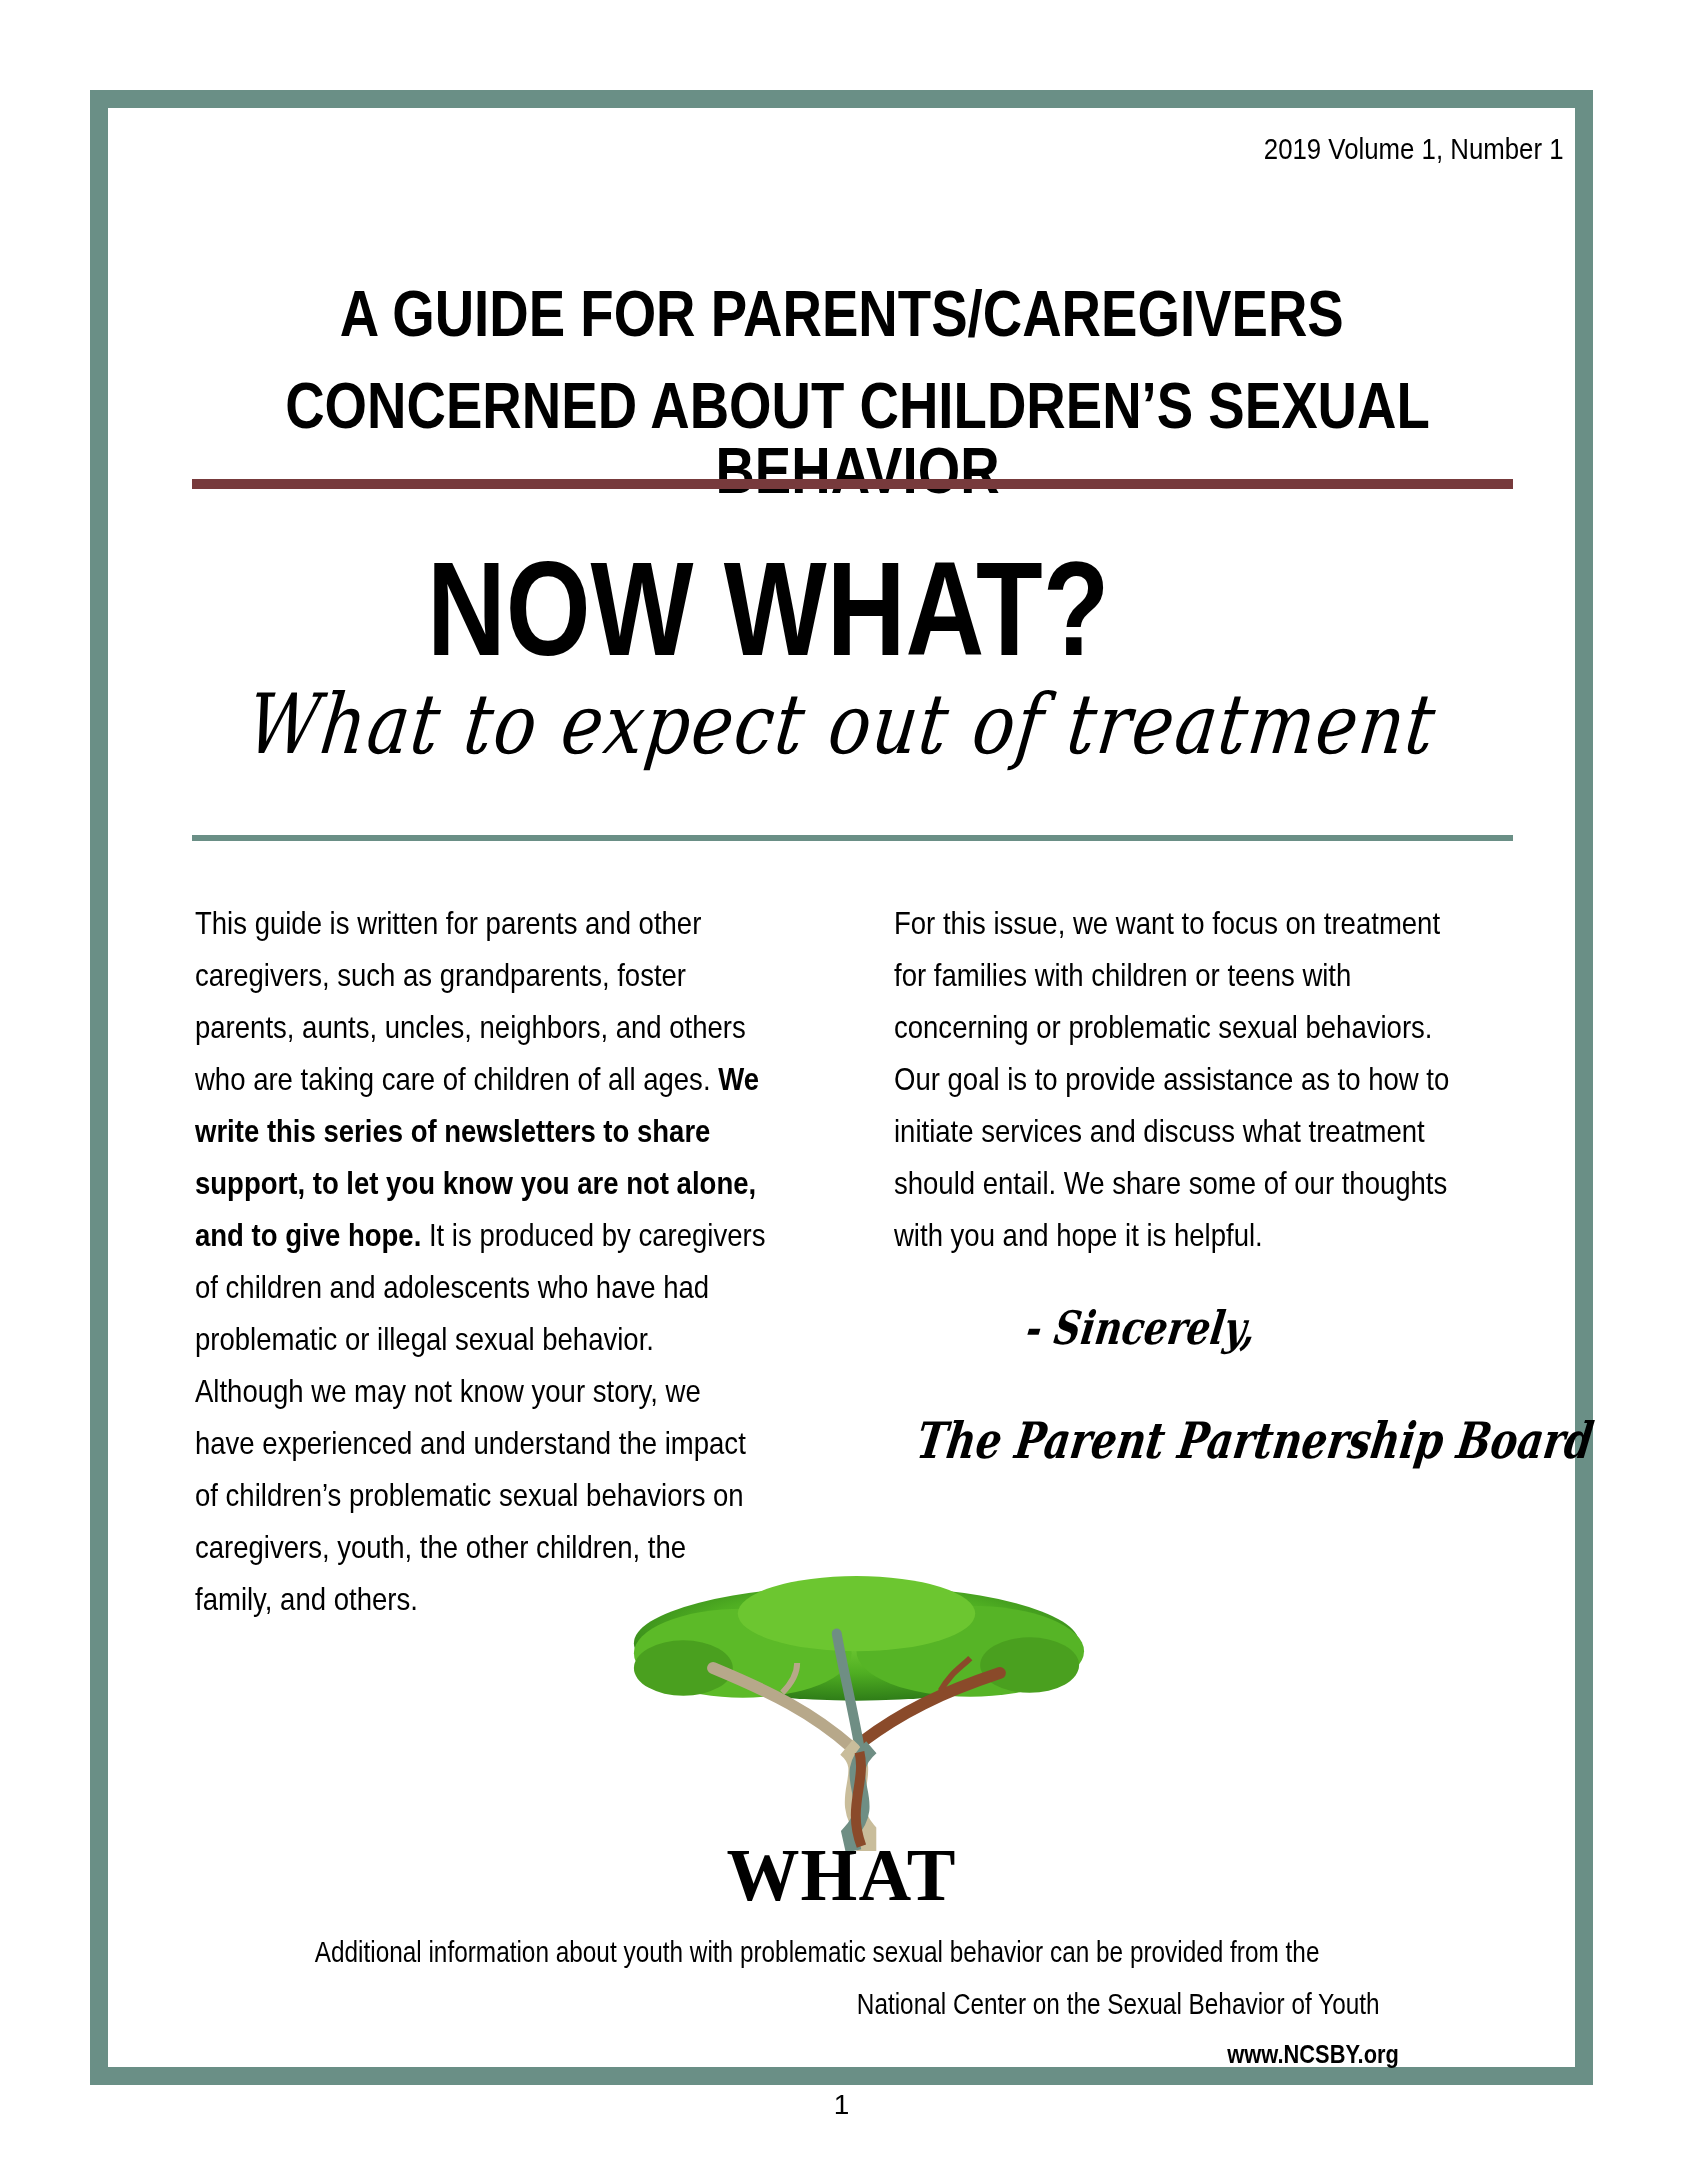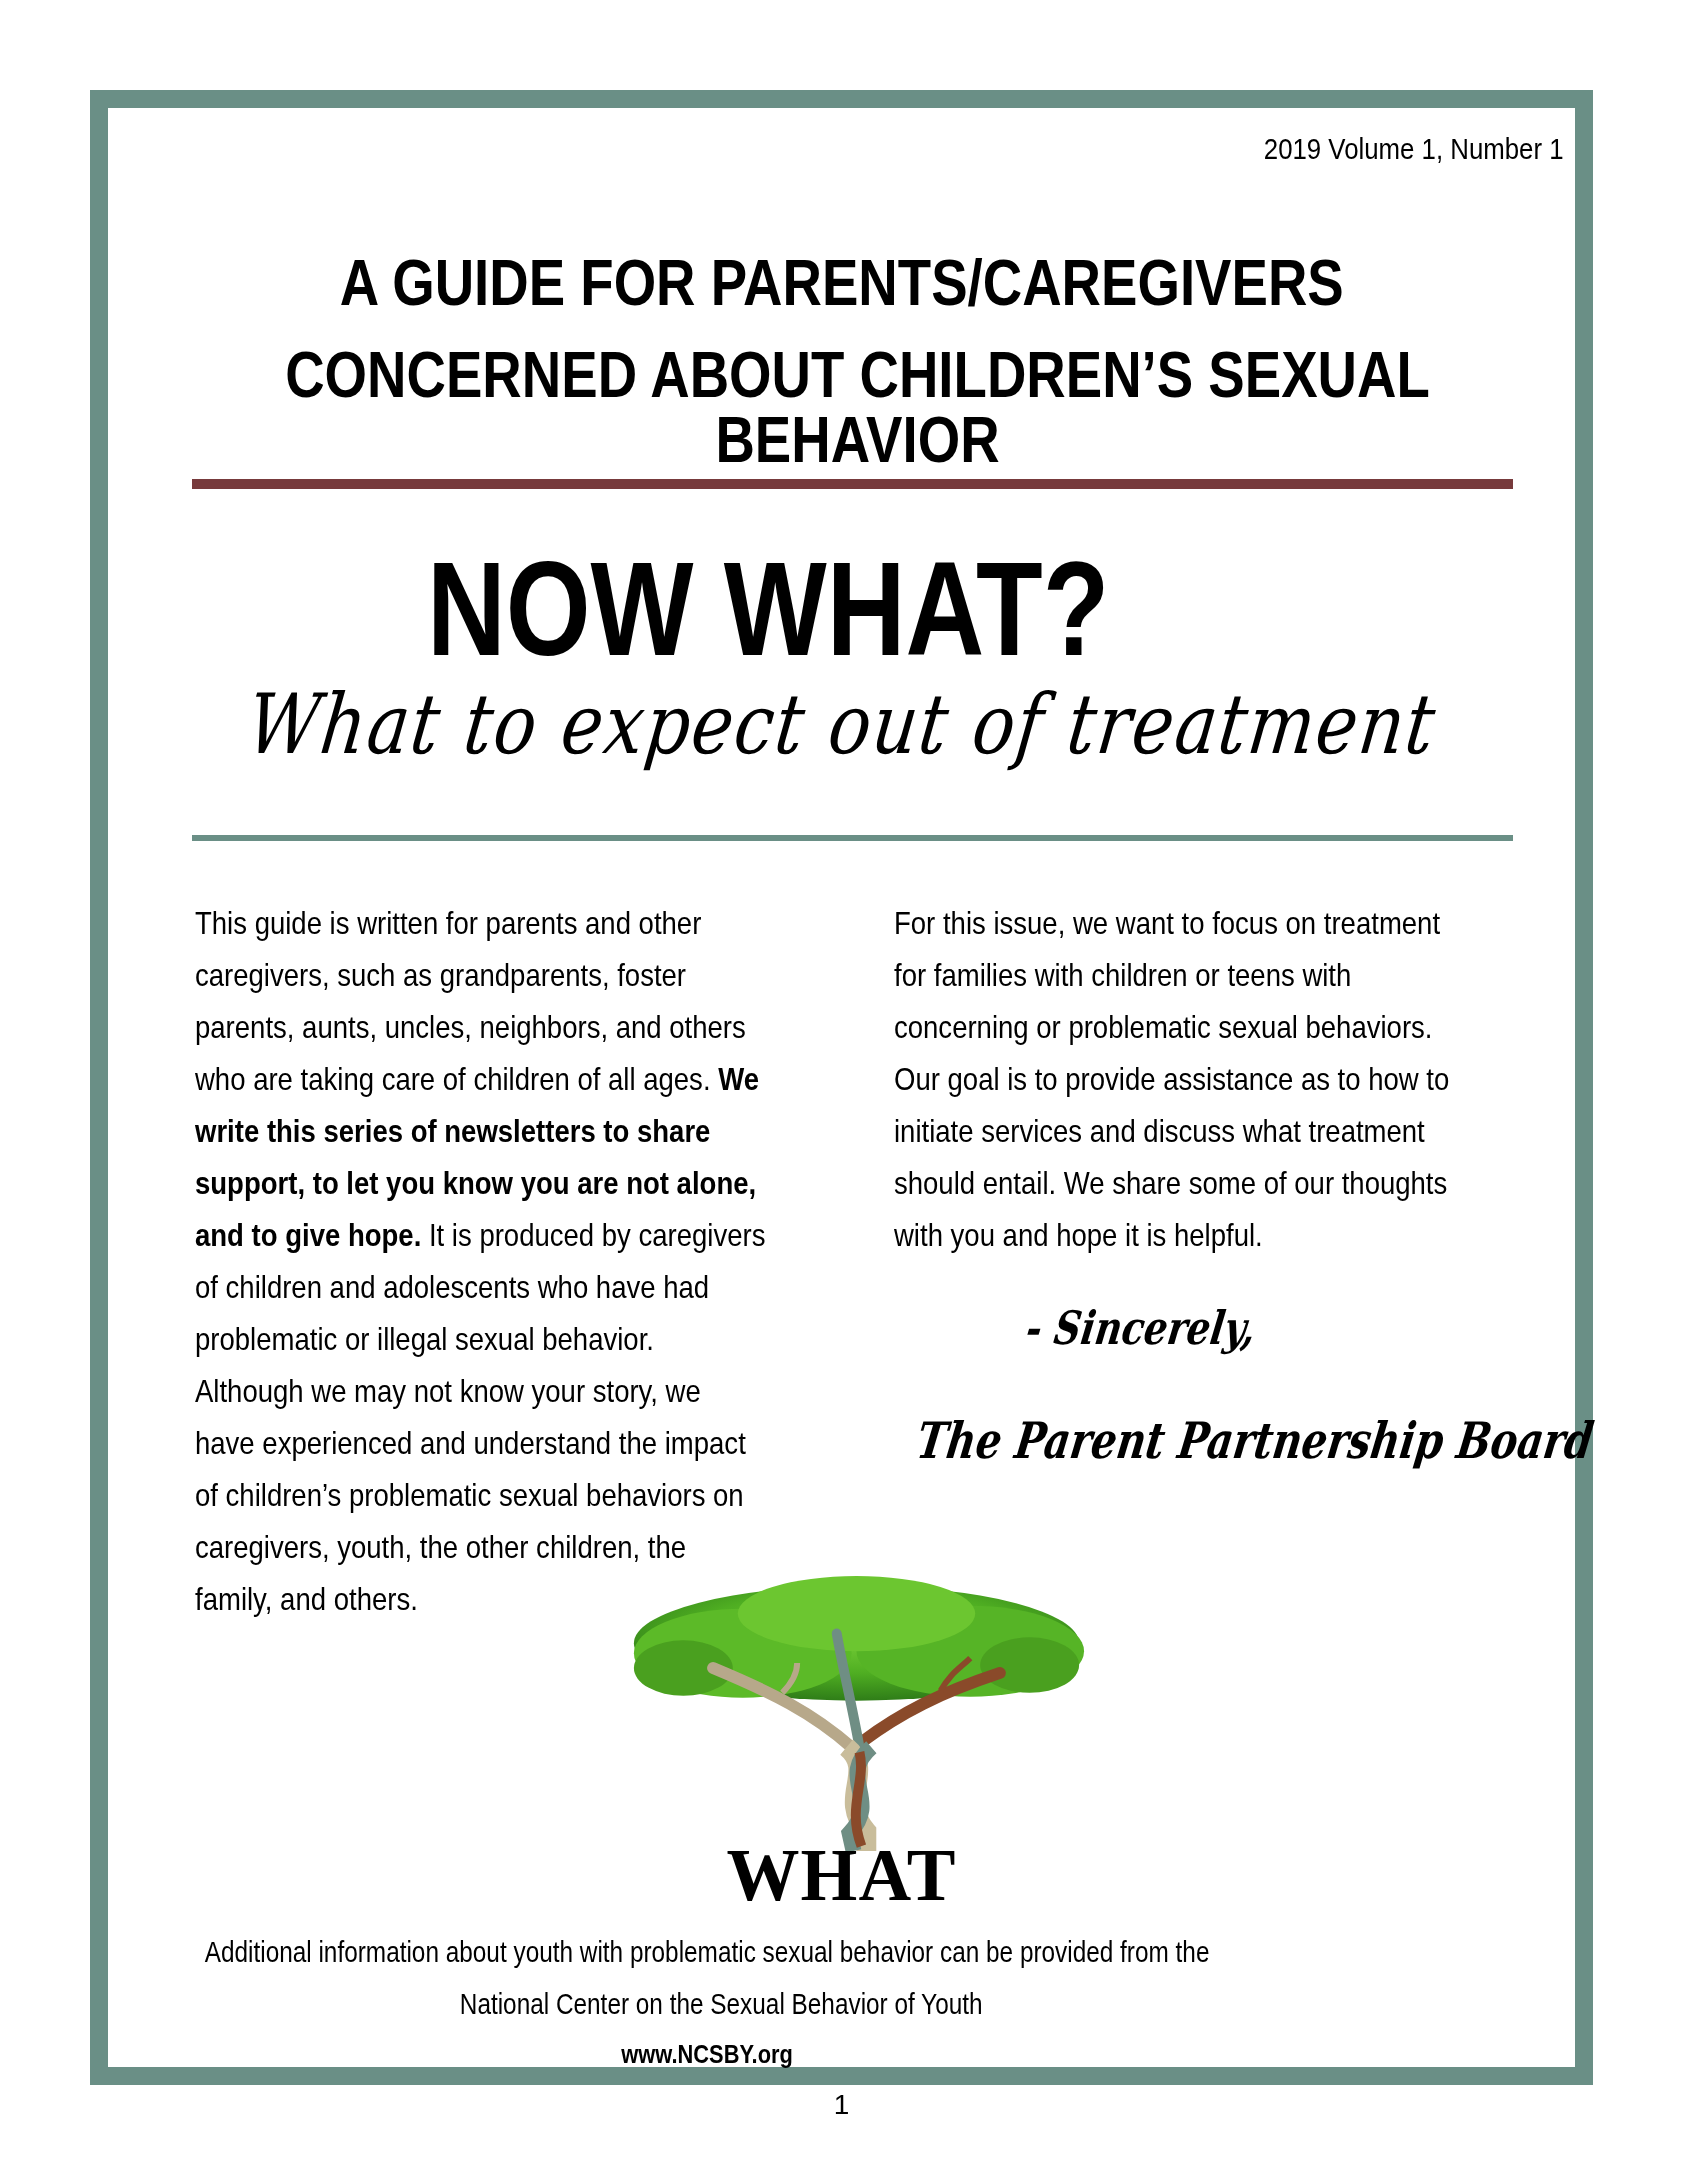--- a/index.html
+++ b/index.html
@@ -2,21 +2,21 @@
 <html><head>
 <meta charset="utf-8">
 <style>
   html, body { margin:0; padding:0; background:#ffffff; }
   body { width:1683px; height:2178px; position:relative; overflow:hidden;
          font-family:"Liberation Sans", sans-serif; color:#000; }
   .frame { position:absolute; left:90px; top:90px; width:1467px; height:1959px;
            border:18px solid #6a8f86; }
   .abs { position:absolute; }
   .vol { right:119px; top:132px; font-size:30px; transform:scaleX(0.86); transform-origin:right top; }
-  .h1line { left:0; width:1683px; text-align:center; font-weight:bold; font-size:65px; line-height:1; }
+  .h1line { left:0; width:1683px; text-align:center; font-weight:bold; font-size:65px; line-height:1;margin-top:31px; }
   .h1line span { display:inline-block; transform:scaleX(0.84); }
   .rule-maroon { left:192px; top:479px; width:1321px; height:10px; background:#773a3c; }
   .rule-teal { left:192px; top:835px; width:1321px; height:6px; background:#6a8f86; }
   .now { left:0; width:1536px; top:543px; text-align:center; font-weight:bold; font-size:133px; line-height:1; }
   .now span { display:inline-block; transform:scaleX(0.82); }
   .subtitle { left:0; width:1683px; top:683px; text-align:center; font-family:"DejaVu Serif", serif;
               font-style:italic; font-size:83px; line-height:1; letter-spacing:2px; }
   .subtitle span { display:inline-block; transform:scaleX(0.84) skewX(-8deg); }
   .col { font-size:32px; line-height:52px; }
   .col .ln { display:block; white-space:nowrap; transform:scaleX(0.86); transform-origin:left top; height:52px; }
@@ -24,21 +24,21 @@
   .left { left:195px; top:897px; width:713px; }
   .right { left:894px; top:897px; width:713px; }
   .sig1 { left:1030px; top:1305px; font-family:"DejaVu Serif", serif; font-style:italic; font-weight:bold;
           font-size:46px; line-height:1; }
   .sig2 { left:921px; top:1416px; font-family:"DejaVu Serif", serif; font-style:italic; font-weight:bold;
           font-size:50px; line-height:1; }
   .sig1 span, .sig2 span { display:inline-block; transform:scaleX(0.8) skewX(-10deg); transform-origin:left top; white-space:nowrap; }
   .tree { left:624px; top:1574px; width:465px; height:287px; }
   .logo-text { left:0; width:1683px; top:1839px; text-align:center; font-family:"Liberation Serif", serif;
                font-weight:bold; font-size:73px; line-height:1; letter-spacing:1px; }
-  .foot { left:0; width:1415px; text-align:center; font-size:29px; line-height:1; }
+  .foot { left:0; width:1415px; text-align:right; font-size:29px; line-height:1; }
   .foot span { display:inline-block; transform:scaleX(0.84); white-space:nowrap; }
   .f1 { top:1938px; }
   .f2 { top:1990px;padding-left:14px; }
   .f3 { top:2041px; font-weight:bold; font-size:26px;text-decoration:underline; }
   .pagenum { left:0; width:1683px; top:2091px; text-align:center; font-size:28px; line-height:1; }
 </style>
 </head>
 <body>
 
 <div class="frame"></div>

